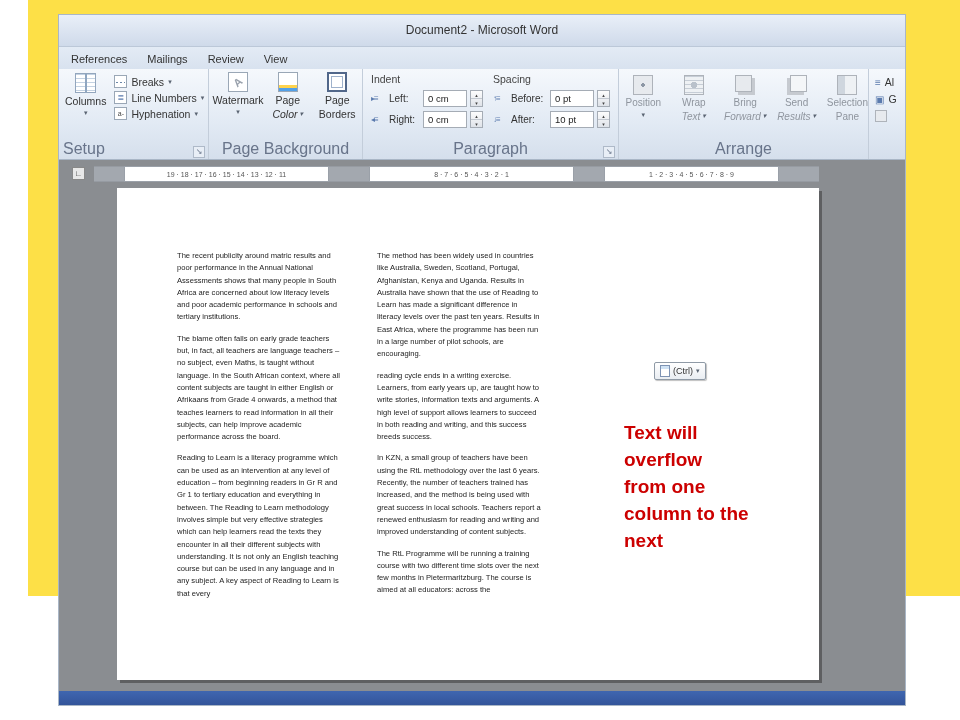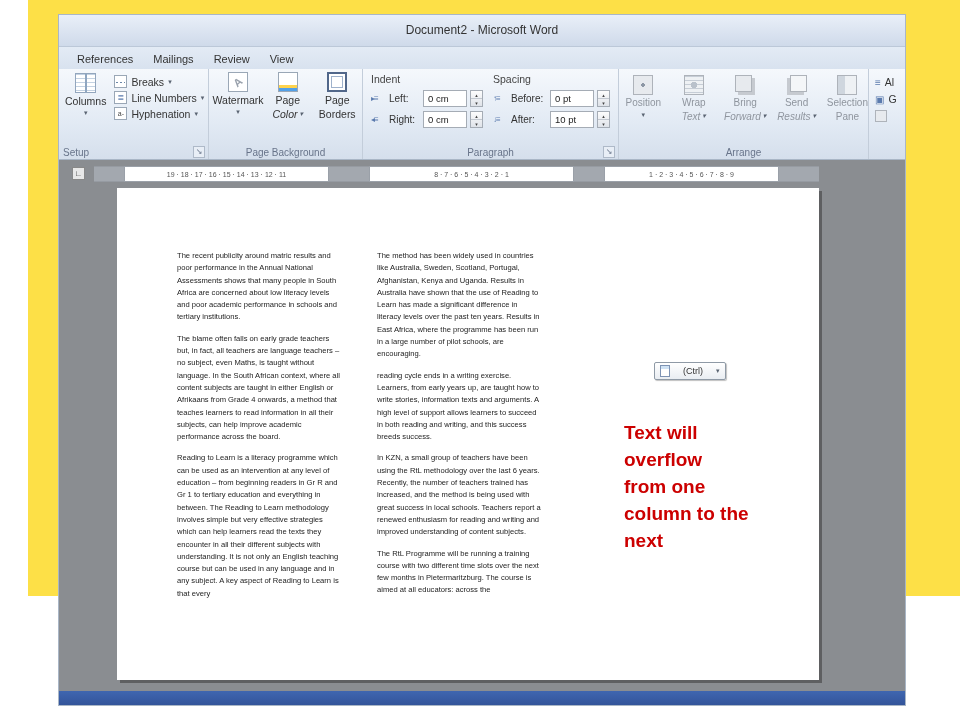--- a/index.html
+++ b/index.html
@@ -9,30 +9,30 @@
 
   
   .word-window{position:absolute;left:30px;top:14px;width:848px;height:692px;
     border:1px solid #a9b6c6;box-sizing:border-box;background:#dde6f1;}
 
   .titlebar{height:31px;background:linear-gradient(#e9eff8,#cfdaea);
     border-bottom:1px solid #bcc8d8;text-align:center;line-height:31px;
     font-size:12px;color:#333;}
 
   .tabrow{height:22px;background:linear-gradient(#e3ebf5,#d8e2ef);
-    display:flex;align-items:flex-end;padding-left:8px;}
+    display:flex;align-items:flex-end;padding-left:2px;}
   .tab{font-size:11px;color:#333;padding:3px 10px 4px 10px;cursor:default;}
 
   
   .ribbon{height:91px;background:linear-gradient(#f5f8fc,#e2eaf4 60%,#d5dfec);
     border-bottom:1px solid #a9b6c6;display:flex;box-sizing:border-box;}
   .rgroup{position:relative;border-right:1px solid #c3cdda;box-sizing:border-box;
     padding-bottom:15px;height:100%;}
   .rgroup-label{position:absolute;bottom:1px;left:0;right:0;text-align:center;
-    font-size:10px;color:#68748a;}
+    font-size:16px;color:#68748a;}
   .rgroup-label.left{text-align:left;padding-left:4px;}
   .launcher{position:absolute;bottom:1px;right:3px;font-size:8px;color:#68748a;
     border:1px solid #aeb9c8;background:#e8eef6;width:10px;height:10px;line-height:9px;
     text-align:center;cursor:pointer;}
 
   .g-setup{width:150px;display:flex;}
   .big-btn{display:flex;flex-direction:column;align-items:center;gap:2px;
     padding:4px 4px 0 6px;font-size:10.5px;color:#333;cursor:pointer;}
   .small-stack{display:flex;flex-direction:column;gap:3px;padding:6px 0 0 4px;}
   .s-item{display:flex;align-items:center;gap:4px;font-size:10.5px;color:#333;cursor:pointer;}
@@ -113,21 +113,21 @@
     display:flex;align-items:center;justify-content:center;box-sizing:border-box;}
 
   .page{position:absolute;left:58px;top:28px;width:702px;height:492px;background:#fff;
     box-shadow:3px 3px 0 rgba(40,40,40,.45);}
   .doccol{position:absolute;top:62px;width:166px;font-size:7.6px;line-height:1.62;
     color:#1c1c1c;}
   .doccol p{margin:0 0 9px 0;}
   .col1{left:60px;}  .col2{left:260px;}  .col3{left:460px;}
   .col3 p.gap-top{margin-top:22px;}
 
-  .paste-btn{position:absolute;left:537px;top:174px;display:flex;align-items:center;gap:13px;
+  .paste-btn{position:absolute;left:537px;top:174px;display:flex;align-items:center;gap:3px;
     border:1px solid #8f9aa6;background:linear-gradient(#fff,#e9edf2);padding:2px 5px;
     font-size:9px;color:#333;border-radius:2px;box-shadow:1px 1px 1px rgba(0,0,0,.25);cursor:pointer;}
   .paste-icon{width:10px;height:12px;border:1px solid #7e93b4;
     background:linear-gradient(#cfe2f4 0 3px,#fff 3px);box-sizing:border-box;}
 
   .annotation{position:absolute;left:565px;top:260px;width:170px;
     font-size:19px;font-weight:bold;color:var(--annotation-red,#cc0000);
     line-height:1.42;white-space:pre-line;}
 
   .statusbar{position:absolute;left:0;right:0;bottom:0;height:14px;

